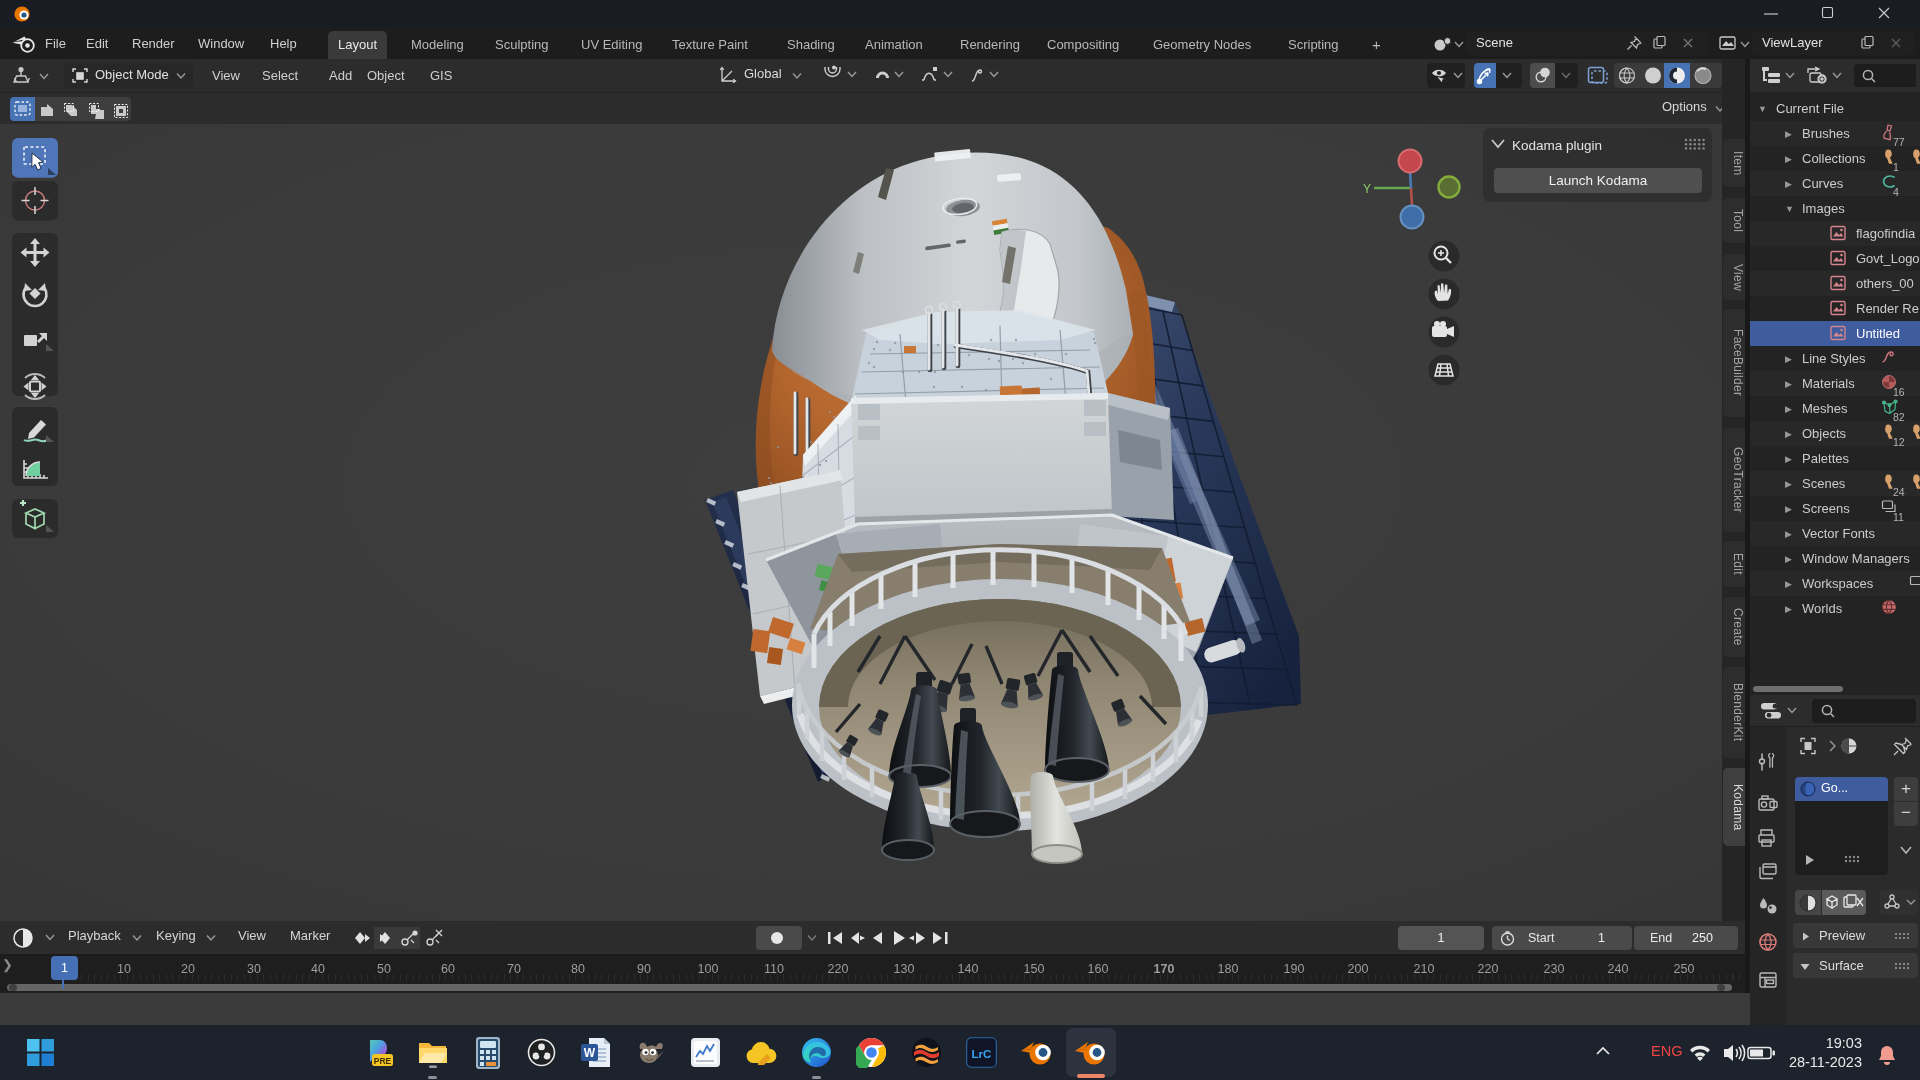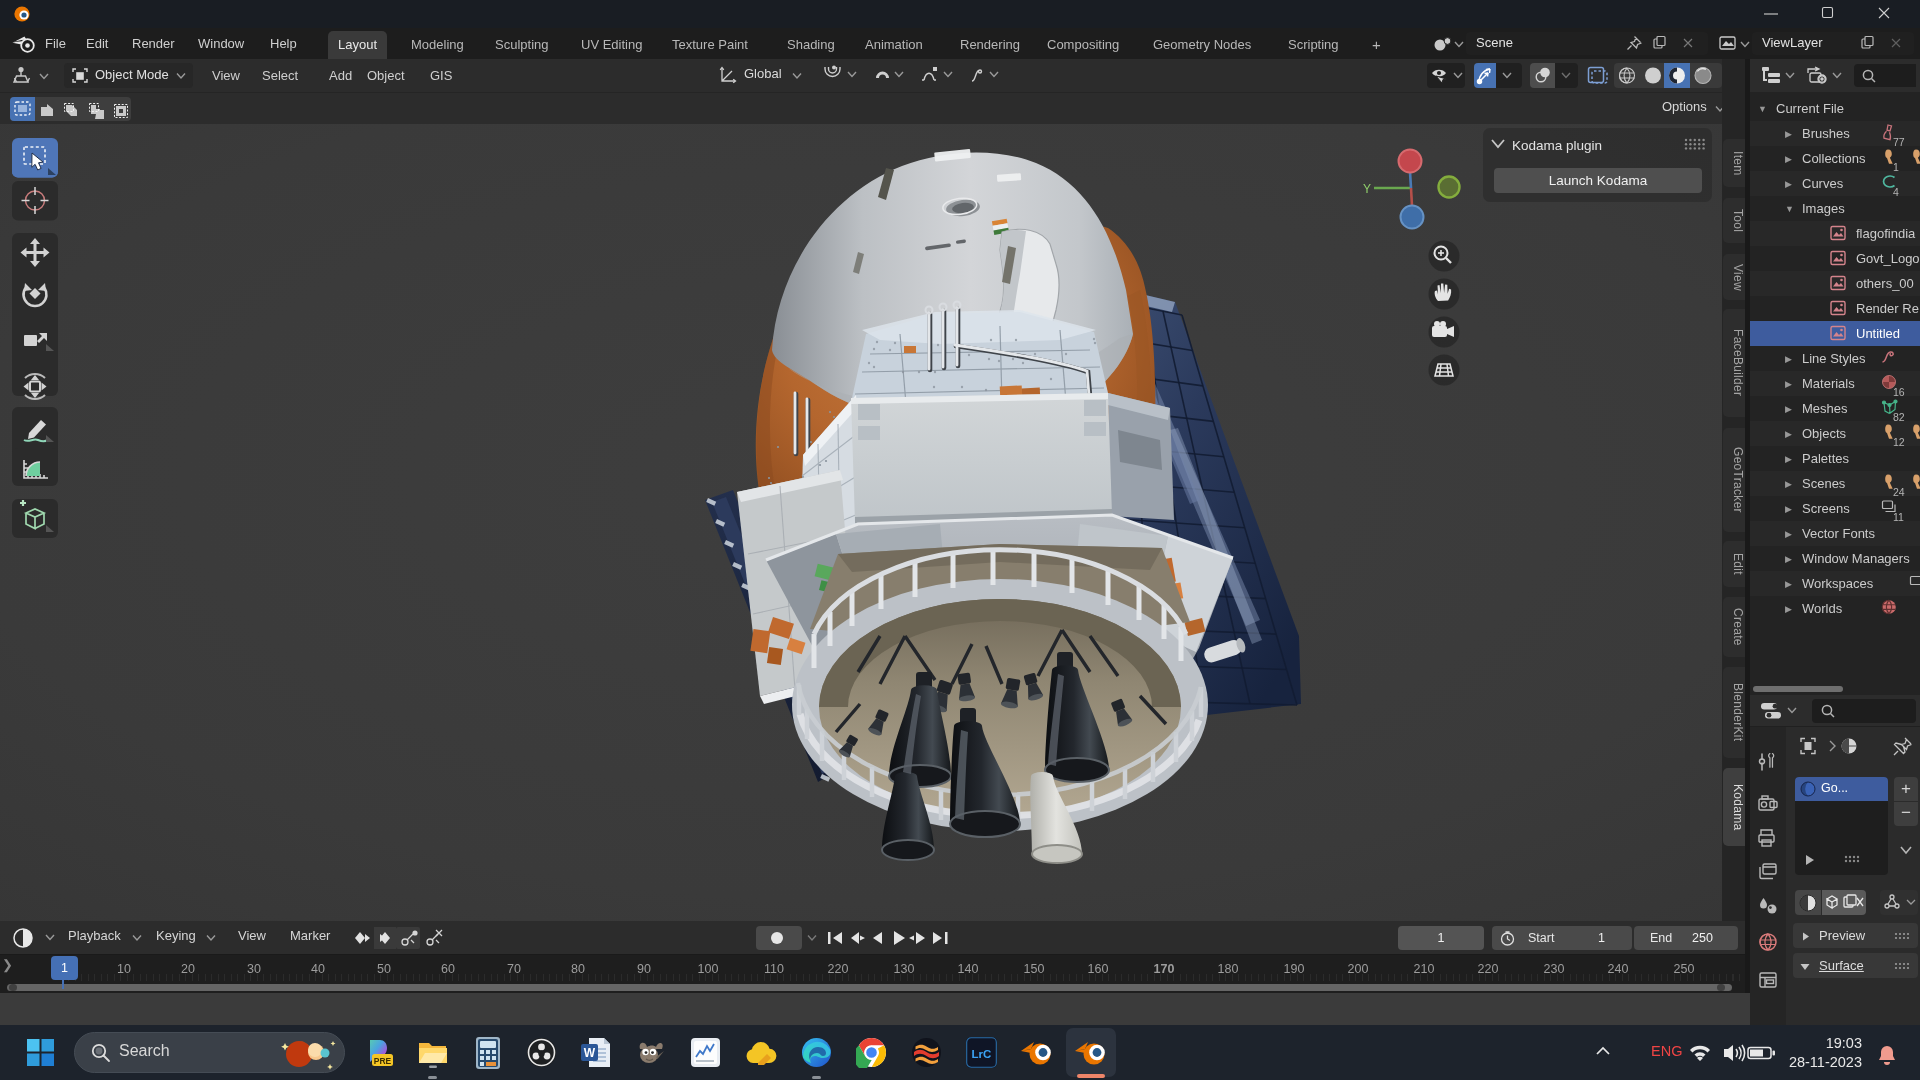--- a/index.html
+++ b/index.html
@@ -1161,21 +1161,21 @@
                 <circle cx="7" cy="7" r="1.1"></circle>
                 <circle cx="11" cy="7" r="1.1"></circle>
                 <circle cx="15" cy="7" r="1.1"></circle>
               </g>
           </svg>
         </div>
         <div class="abs" style="left:7px;top:226px;width:125px;height:25px;background:#383838;border-radius:4px;">
           <svg class="abs" style="left:6px;top:9px" width="14" height="11" viewBox="0 0 14 11">
               <path d="M1.5 2 l4.5 6 4.5 -6 z" fill="#c5c5c5"></path>
             </svg>
-          <span class="abs" style="left:26px;top:5px;color:#dcdcdc;font-size:13px;text-decoration:underline;">Surface</span>
+          <span class="abs" style="left:26px;top:5px;color:#dcdcdc;font-size:13px;">Surface</span>
           <svg class="abs" style="left:100px;top:8px" width="20" height="12" viewBox="0 0 20 12">
             <g fill="#9a9a9a">
                 <circle cx="3" cy="3" r="1.1"></circle>
                 <circle cx="7" cy="3" r="1.1"></circle>
                 <circle cx="11" cy="3" r="1.1"></circle>
                 <circle cx="15" cy="3" r="1.1"></circle>
                 <circle cx="3" cy="7" r="1.1"></circle>
                 <circle cx="7" cy="7" r="1.1"></circle>
                 <circle cx="11" cy="7" r="1.1"></circle>
                 <circle cx="15" cy="7" r="1.1"></circle>
@@ -1291,38 +1291,20 @@
   </div>
   <div class="abs" id="taskbar">
 
     <svg class="abs" style="left:27px;top:14px" width="27" height="27" viewBox="0 0 27 27">
       <rect x="0" y="0" width="12.5" height="12.5" fill="#4cc2f1"></rect>
         <rect x="14.5" y="0" width="12.5" height="12.5" fill="#2f9cdb"></rect>
       <rect x="0" y="14.5" width="12.5" height="12.5" fill="#2f9cdb"></rect>
         <rect x="14.5" y="14.5" width="12.5" height="12.5" fill="#1f7fd4"></rect>
     </svg>
 
-    <div class="abs" style="left:74px;top:7px;width:271px;height:41px;background:#3a4048;border:1px solid #454c55;border-radius:21px;box-sizing:border-box;">
-      <svg class="abs" style="left:15px;top:9px" width="22" height="22" viewBox="0 0 22 22">
-        <circle cx="9" cy="9" r="6.2" fill="none" stroke="#dcdcdc" stroke-width="1.8"></circle>
-        <path d="M13.5 13.5 L19 19" stroke="#dcdcdc" stroke-width="1.8" stroke-linecap="round"></path>
-        <circle cx="9" cy="9" r="3.4" fill="#6a6f76"></circle>
-      </svg>
-      <span class="abs" style="left:44px;top:9px;color:#d8d8d8;font-size:16px;">Search</span>
-      <svg class="abs" style="left:200px;top:2px" width="64" height="37" viewBox="0 0 64 37">
-        <circle cx="24" cy="19" r="13" fill="#c0390e"></circle>
-          <path d="M24 6 a13 13 0 0 1 9 22 a16 13 0 0 0 -9 -22" fill="#e05a1e" opacity=".7"></path>
-        <circle cx="41" cy="17" r="8" fill="#f8c98e"></circle>
-          <circle cx="40" cy="15" r="7" fill="#fbdcab"></circle>
-        <circle cx="50" cy="18" r="4.5" fill="#59c3cf"></circle>
-        <path d="M10 8 l1.2 2.6 2.6 1.2 -2.6 1.2 -1.2 2.6 -1.2 -2.6 -2.6 -1.2 2.6 -1.2 z" fill="#f7e9a0"></path>
-        <path d="M55 29 l0.9 2 2 0.9 -2 0.9 -0.9 2 -0.9 -2 -2 -0.9 2 -0.9 z" fill="#f7e9a0"></path>
-        <path d="M58 6 l0.8 1.7 1.7 0.8 -1.7 0.8 -0.8 1.7 -0.8 -1.7 -1.7 -0.8 1.7 -0.8 z" fill="#f7e9a0"></path>
-      </svg>
-    </div>
 
     <svg class="abs" style="left:362px;top:12px" width="32" height="32" viewBox="0 0 32 32">
       <defs>
           <linearGradient id="cpg" x1="0" y1="0" x2="1" y2="1">
         <stop offset="0" stop-color="#58c9b4"></stop>
             <stop offset=".4" stop-color="#4aa3e0"></stop>
             <stop offset=".7" stop-color="#9a5fd9"></stop>
             <stop offset="1" stop-color="#e05aa8"></stop>
           </linearGradient>
         </defs>

